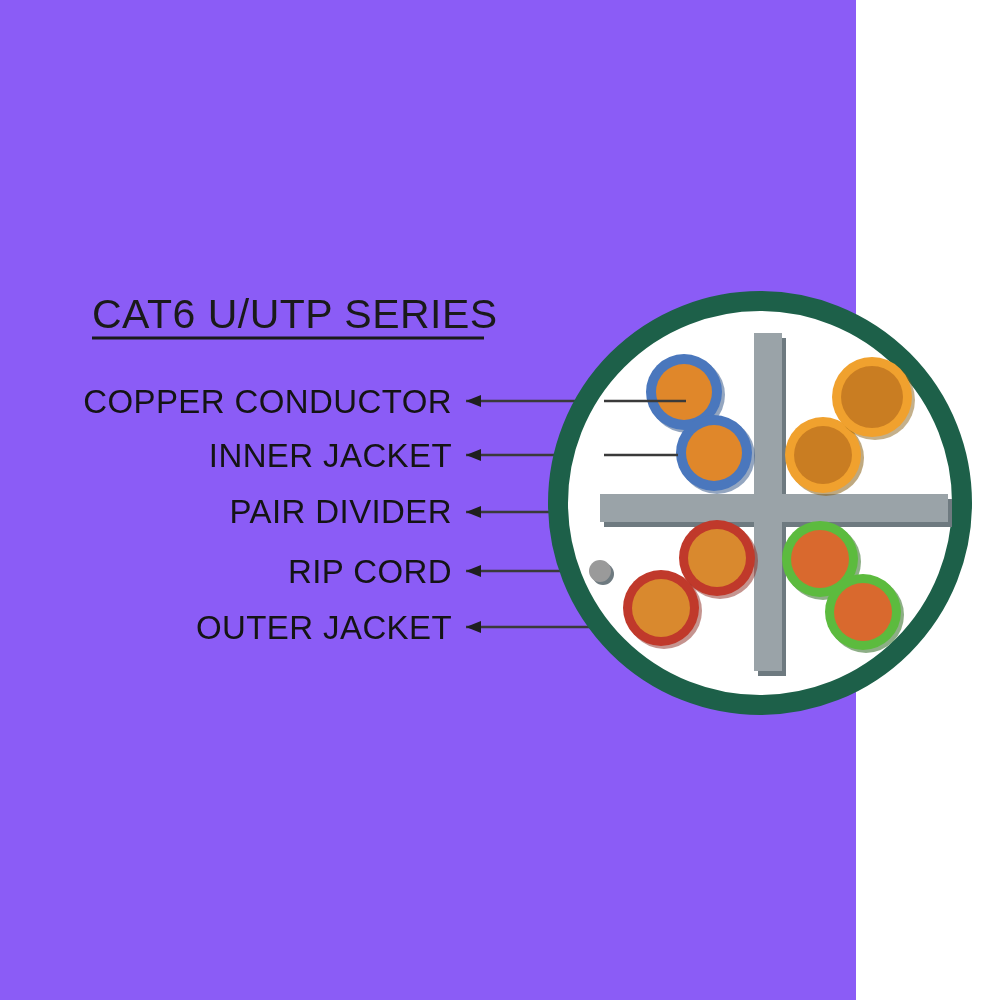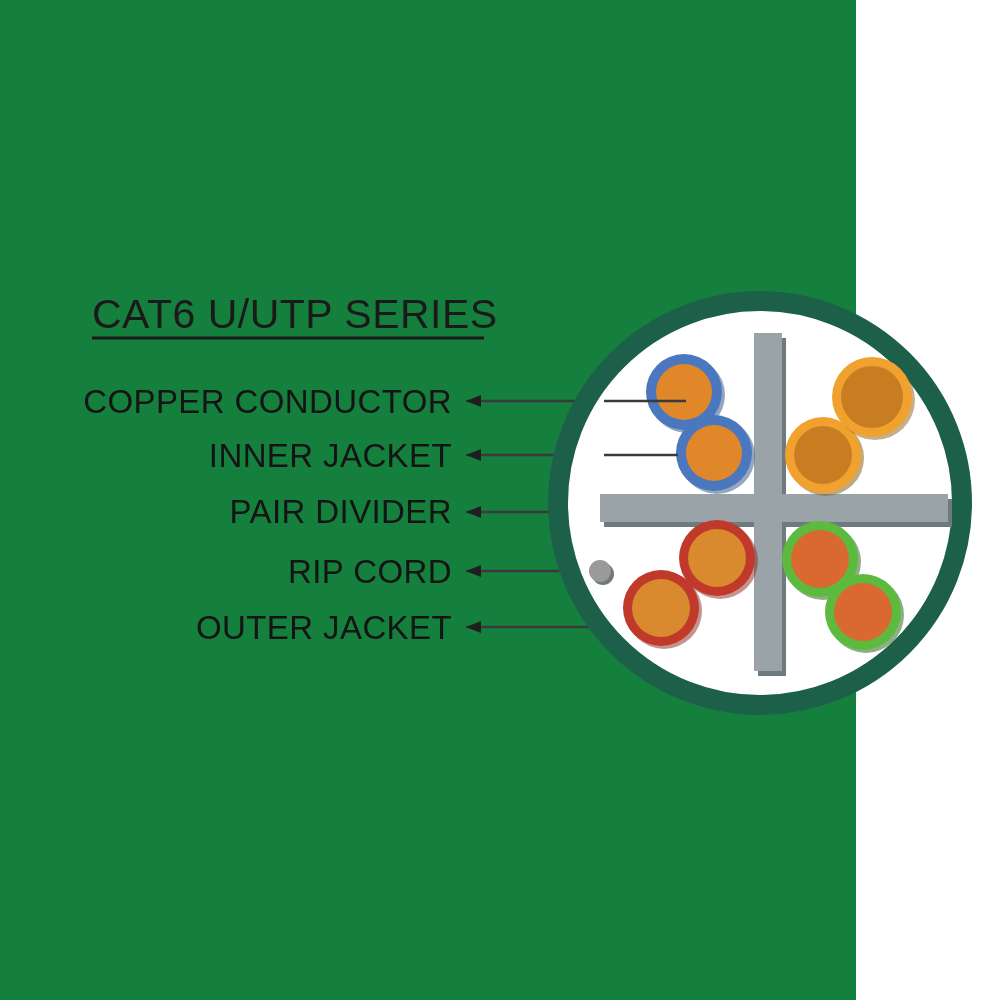--- a/index.html
+++ b/index.html
@@ -10,21 +10,21 @@
   body {
     width: 1000px;
     height: 1000px;
     font-family: "Liberation Sans", sans-serif;
     overflow: hidden;
   }
   #stage {
     position: relative;
     width: 856px;
     height: 1000px;
-    background: #15803d;
+    background: #8b5cf6;
   }
   #diagram-svg {
     position: absolute;
     left: 0;
     top: 0;
     width: 1000px;
     height: 1000px;
     display: block;
   }
   

